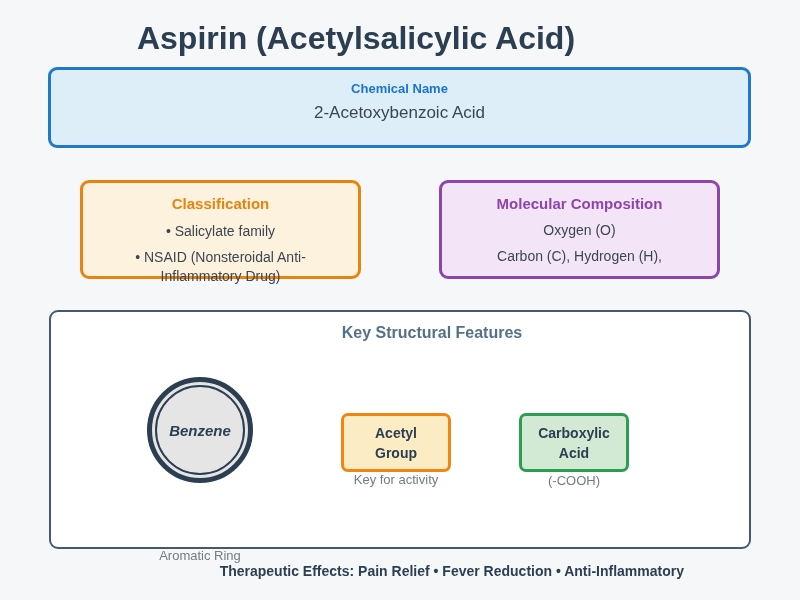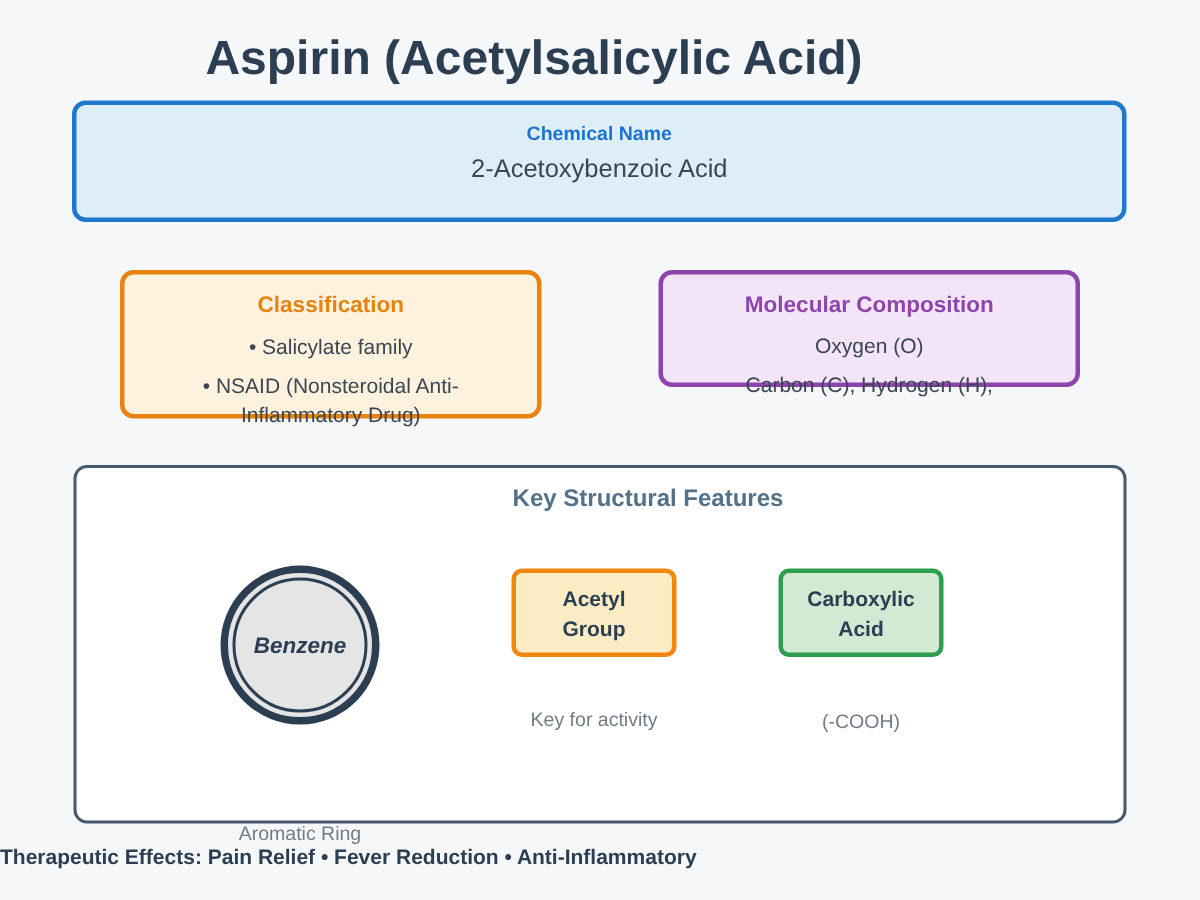--- a/index.html
+++ b/index.html
@@ -39,21 +39,21 @@
     left:80px;top:180px;width:281px;height:99px;
     background:var(--orange-fill);border:3px solid var(--orange-border);
     padding:12px 14px 0 14px;
   }
   .class-heading{font-size:15px;font-weight:bold;color:var(--orange-border);}
   .class-items{list-style:none;margin-top:10px;}
   .class-items li{
     font-size:14px;color:var(--body-text);line-height:19px;margin-bottom:7px;
   }
   .mol-box{
-    left:439px;top:180px;width:281px;height:78px;
+    left:439px;top:180px;width:281px;height:99px;
     background:var(--purple-fill);border:3px solid var(--purple-border);
     padding-top:12px;
   }
   .mol-heading{font-size:15px;font-weight:bold;color:var(--purple-border);}
   .mol-line{font-size:14px;color:var(--body-text);margin-top:10px;}
   .features-box{
     left:49px;top:310px;width:702px;height:239px;
     background:#ffffff;border:2px solid var(--slate-border);
   }
   .features-heading{
@@ -67,32 +67,32 @@
   .benzene-inner{
     position:absolute;inset:3px;border:2px solid var(--navy);border-radius:50%;
     display:flex;align-items:center;justify-content:center;
   }
   .benzene-label{font-size:15px;font-weight:bold;color:var(--navy);}
   .caption{
     position:absolute;text-align:center;font-size:13px;color:var(--caption-gray);
   }
   .caption-benzene{left:120px;top:522px;width:160px;margin-top:26px;}
   .feature-chip{
-    position:absolute;top:379px;width:110px;height:59px;border-radius:7px;
+    position:absolute;top:413px;width:110px;height:59px;border-radius:7px;
     display:flex;flex-direction:column;align-items:center;justify-content:center;
   }
   .feature-chip span{
     display:block;font-size:14px;font-weight:bold;color:var(--navy);line-height:20px;
   }
   .acetyl-chip{left:341px;background:var(--acetyl-fill);border:3px solid var(--acetyl-border);}
   .carboxylic-chip{left:519px;background:var(--green-fill);border:3px solid var(--green-border);}
   .caption-acetyl{left:341px;top:472px;width:110px;}
   .caption-carboxylic{left:519px;top:473px;width:110px;}
   .footer{
-    position:absolute;top:563px;left:0;width:684px;text-align:left;
+    position:absolute;top:563px;left:0;width:684px;text-align:right;
     font-size:14px;font-weight:bold;color:var(--navy);
   }
 </style>
 </head>
 <body>
 
 <div class="stage">
 
   <h1 class="title">Aspirin (Acetylsalicylic Acid)</h1>
 

